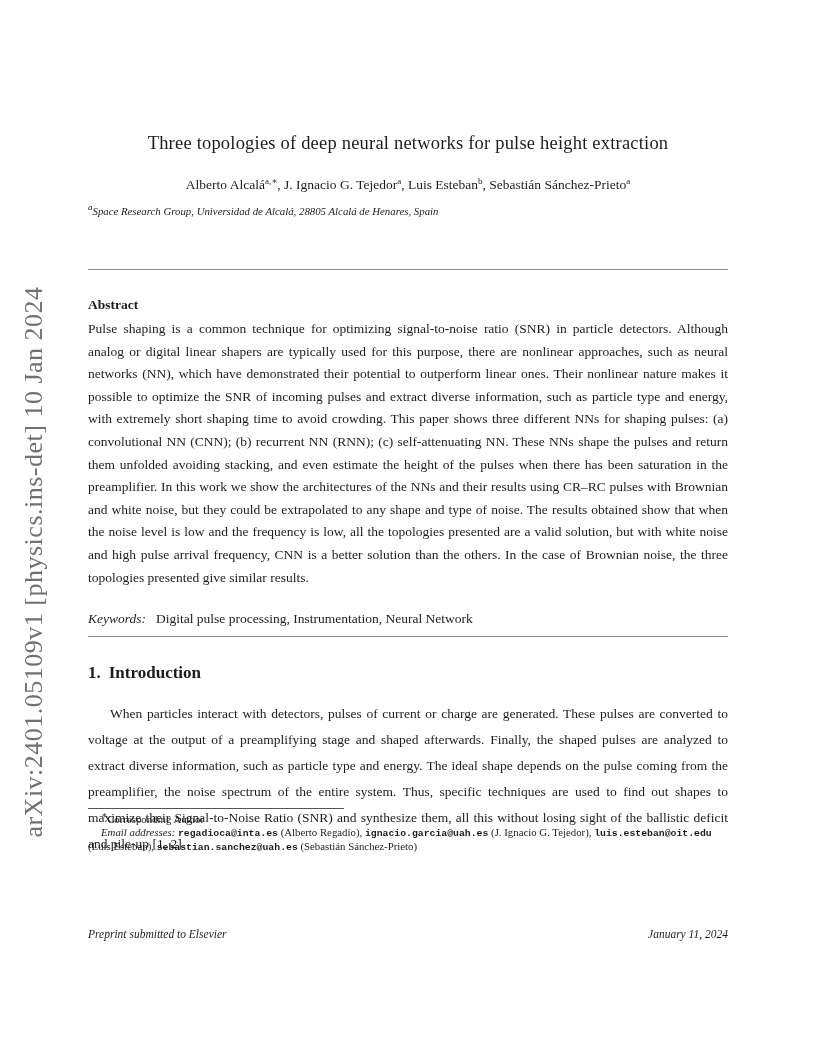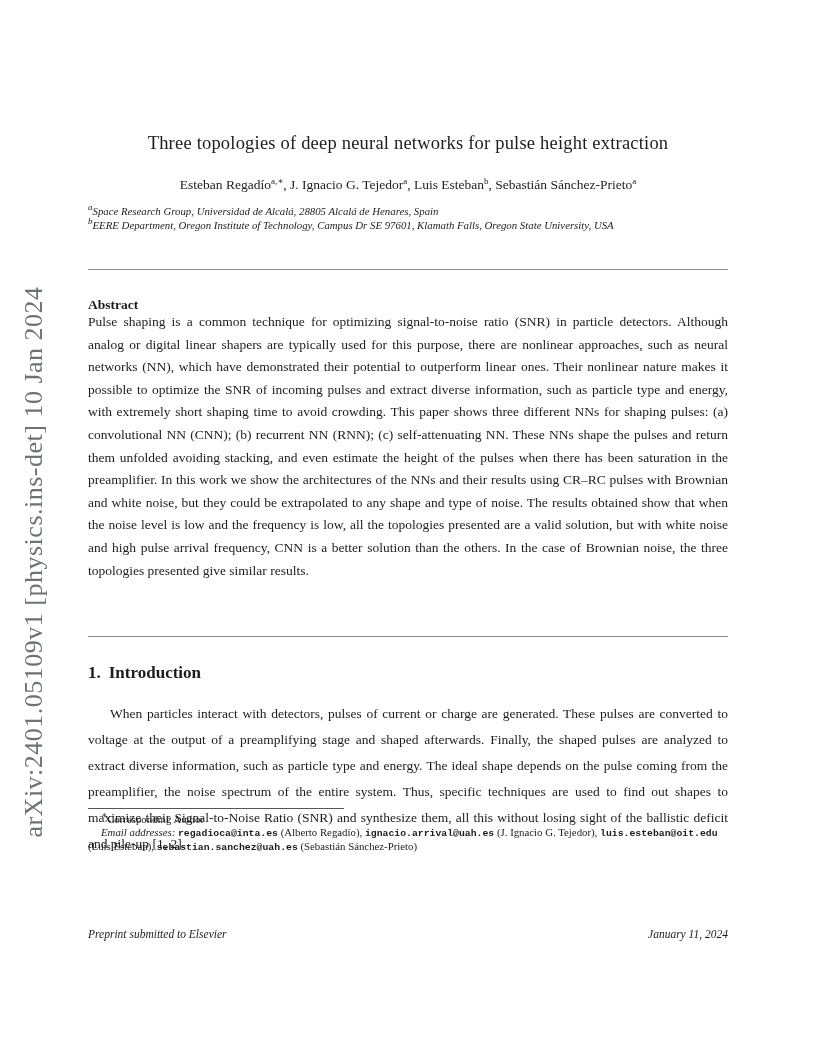--- a/index.html
+++ b/index.html
@@ -61,21 +61,21 @@
     height: 0;
   }
   .rule-top { top: 269px; }
   .rule-bottom { top: 636px; }
   .abstract-heading {
     top: 297px;
     font-size: 13.5px;
     font-weight: bold;
   }
   .abstract-text {
-    top: 311px;
+    top: 318px;
     font-size: 13.5px;
     line-height: 22.6px;
     text-align: justify;
   }
   .keywords {
     top: 608px;
     font-size: 13.5px;
     line-height: 22.6px;
   }
   .kw-label { font-style: italic; margin-right: 10px; }
@@ -130,48 +130,50 @@
 <body>
 
 <div class="page">
 
   <div class="watermark">arXiv:2401.05109v1  [physics.ins-det]  10 Jan 2024</div>
 
   <div class="content">
 
     <h1 class="abs title">Three topologies of deep neural networks for pulse height extraction</h1>
 
-    <div class="abs authors"><span>Esteban Regadío</span><sup>a,∗</sup>, <span>J. Ignacio G. Tejedor</span><sup>a</sup>, <span>Luis Esteban</span><sup>b</sup>, <span>Sebastián Sánchez-Prieto</span><sup>a</sup></div>
+    <div class="abs authors"><span>Alberto Alcalá</span><sup>a,∗</sup>, <span>J. Ignacio G. Tejedor</span><sup>a</sup>, <span>Luis Esteban</span><sup>b</sup>, <span>Sebastián Sánchez-Prieto</span><sup>a</sup></div>
 
     <div class="abs affiliations">
         <div class="affil"><sup>a</sup>Space Research Group, Universidad de Alcalá, 28805 Alcalá de Henares, Spain</div>
-        <div class="affil"><sup>b</sup>EERE Department, Oregon Institute of Technology, Campus Dr SE 97601, Klamath Falls, Oregon State University, USA</div>
       </div>
 
     <hr class="abs rule rule-top">
 
     <div class="abs abstract-heading">Abstract</div>
 
     <p class="abs abstract-text">Pulse shaping is a common technique for optimizing signal-to-noise ratio (SNR) in particle detectors. Although analog or digital linear shapers are typically used for this purpose, there are nonlinear approaches, such as neural networks (NN), which have demonstrated their potential to outperform linear ones. Their nonlinear nature makes it possible to optimize the SNR of incoming pulses and extract diverse information, such as particle type and energy, with extremely short shaping time to avoid crowding. This paper shows three different NNs for shaping pulses: (a) convolutional NN (CNN); (b) recurrent NN (RNN); (c) self-attenuating NN. These NNs shape the pulses and return them unfolded avoiding stacking, and even estimate the height of the pulses when there has been saturation in the preamplifier. In this work we show the architectures of the NNs and their results using CR–RC pulses with Brownian and white noise, but they could be extrapolated to any shape and type of noise. The results obtained show that when the noise level is low and the frequency is low, all the topologies presented are a valid solution, but with white noise and high pulse arrival frequency, CNN is a better solution than the others. In the case of Brownian noise, the three topologies presented give similar results.</p>
 
+    <p class="abs keywords">
+      <span class="kw-label">Keywords:</span><span>Digital pulse processing, Instrumentation, Neural Network</span>
+    </p>
 
     <hr class="abs rule rule-bottom">
 
     <h2 class="abs section-heading">
       <span class="sec-num">1.</span><span>Introduction</span>
     </h2>
 
     <p class="abs body-par">When particles interact with detectors, pulses of current or charge are generated. These pulses are converted to voltage at the output of a preamplifying stage and shaped afterwards. Finally, the shaped pulses are analyzed to extract diverse information, such as particle type and energy. The ideal shape depends on the pulse coming from the preamplifier, the noise spectrum of the entire system. Thus, specific techniques are used to find out shapes to maximize their Signal-to-Noise Ratio (SNR) and synthesize them, all this without losing sight of the ballistic deficit and pile-up [1, 2].</p>
 
   </div>
 
   <div class="footnote">
     <hr class="fn-rule">
     <p class="fn-line"><sup>∗</sup><span>Corresponding Author</span></p>
-    <p class="fn-emails"><span class="em-label">Email addresses:</span>&nbsp;<span><span class="mono">regadioca@inta.es</span> (Alberto Regadío), <span class="mono">ignacio.arrival@uah.es</span> (J. Ignacio G. Tejedor), <span class="mono">luis.esteban@oit.edu</span> (Luis Esteban), <span class="mono">sebastian.sanchez@uah.es</span> (Sebastián Sánchez-Prieto)</span></p>
+    <p class="fn-emails"><span class="em-label">Email addresses:</span>&nbsp;<span><span class="mono">regadioca@inta.es</span> (Alberto Regadío), <span class="mono">ignacio.garcia@uah.es</span> (J. Ignacio G. Tejedor), <span class="mono">luis.esteban@oit.edu</span> (Luis Esteban), <span class="mono">sebastian.sanchez@uah.es</span> (Sebastián Sánchez-Prieto)</span></p>
   </div>
 
   <div class="footer">
     <span>Preprint submitted to Elsevier</span>
     <span>January 11, 2024</span>
   </div>
 
 </div>
 
 </body></html>

